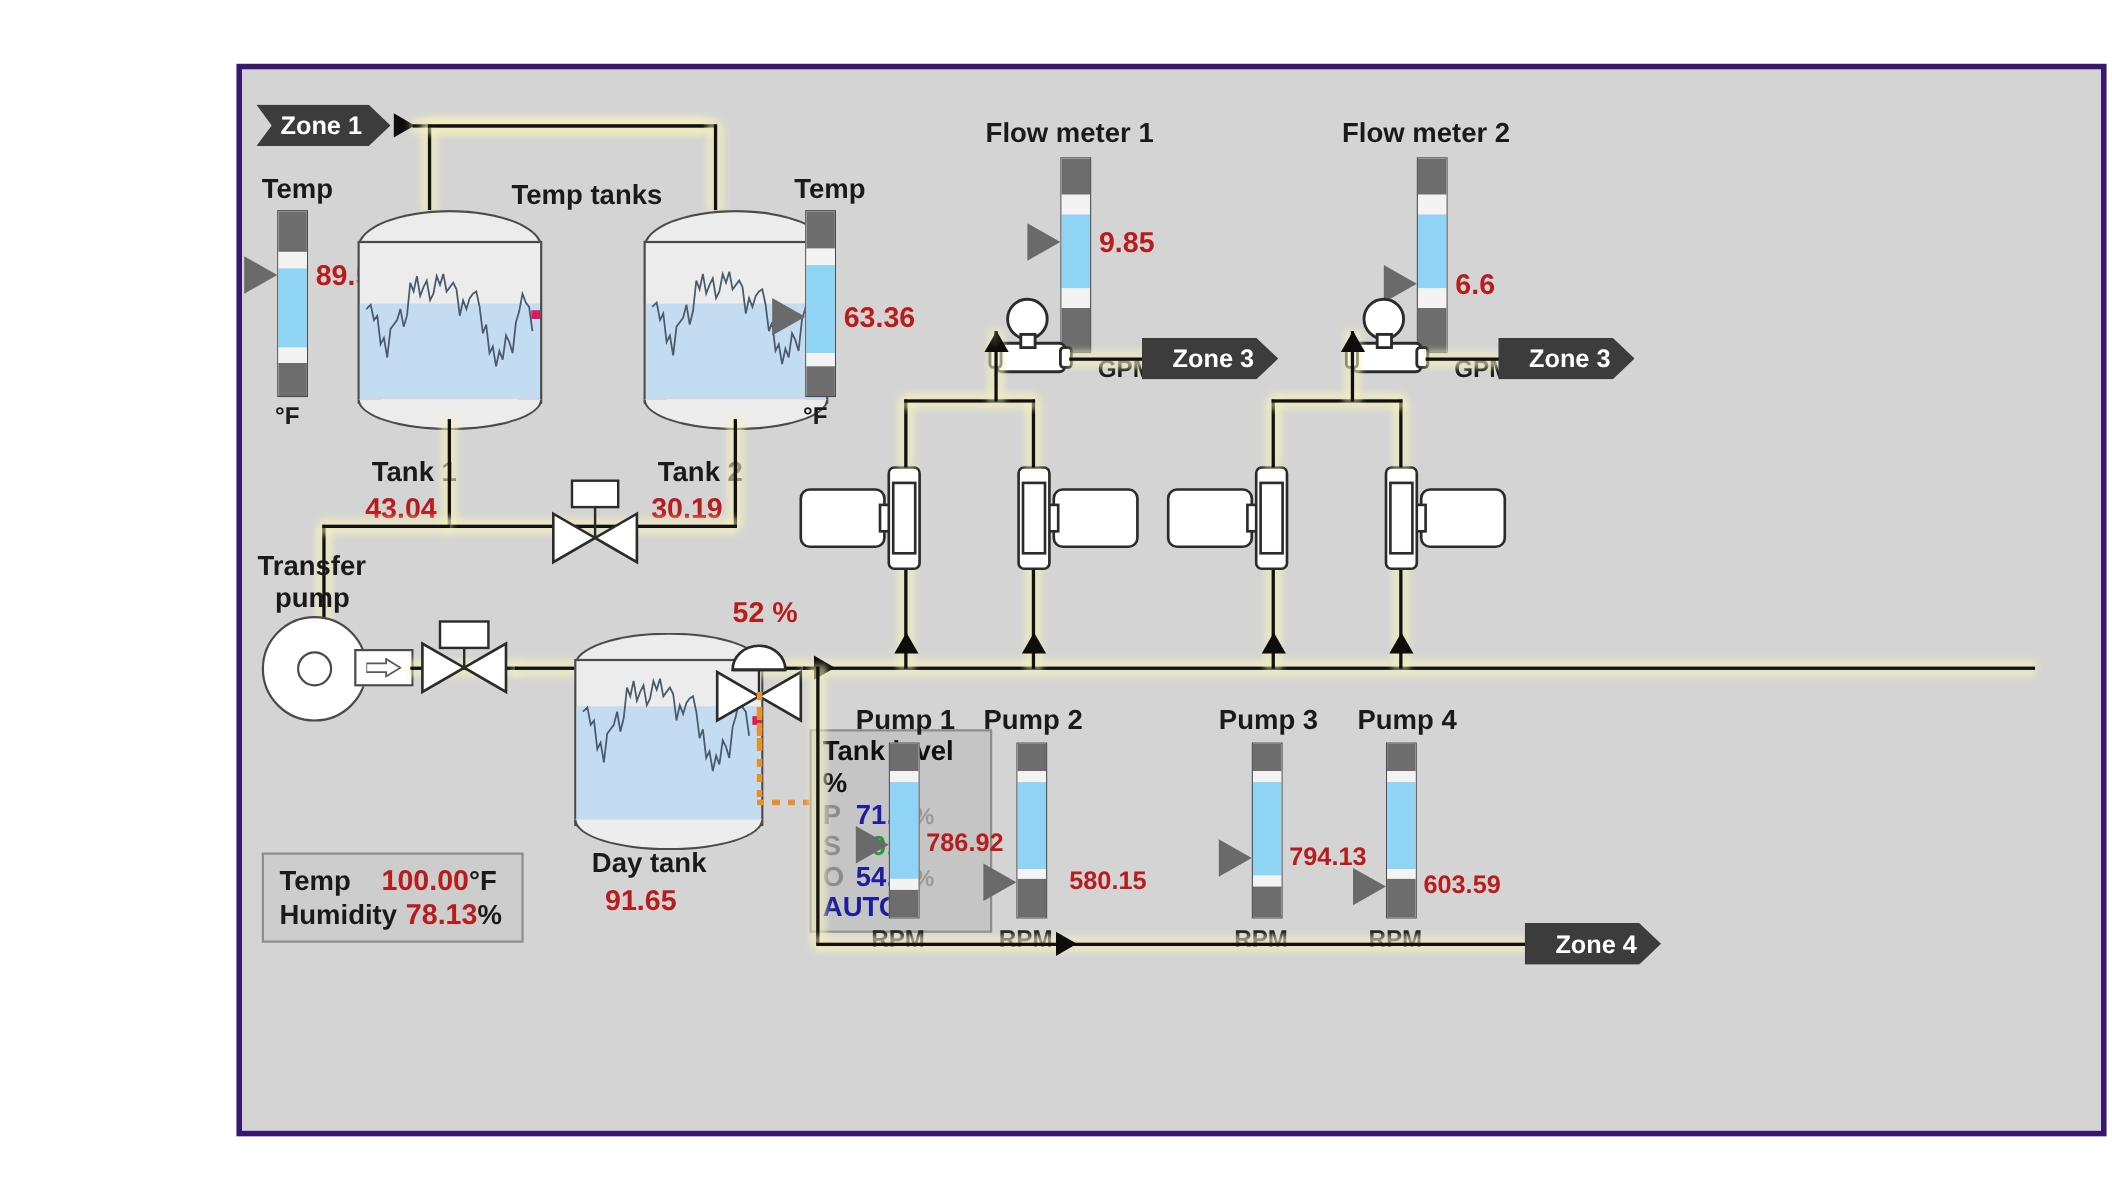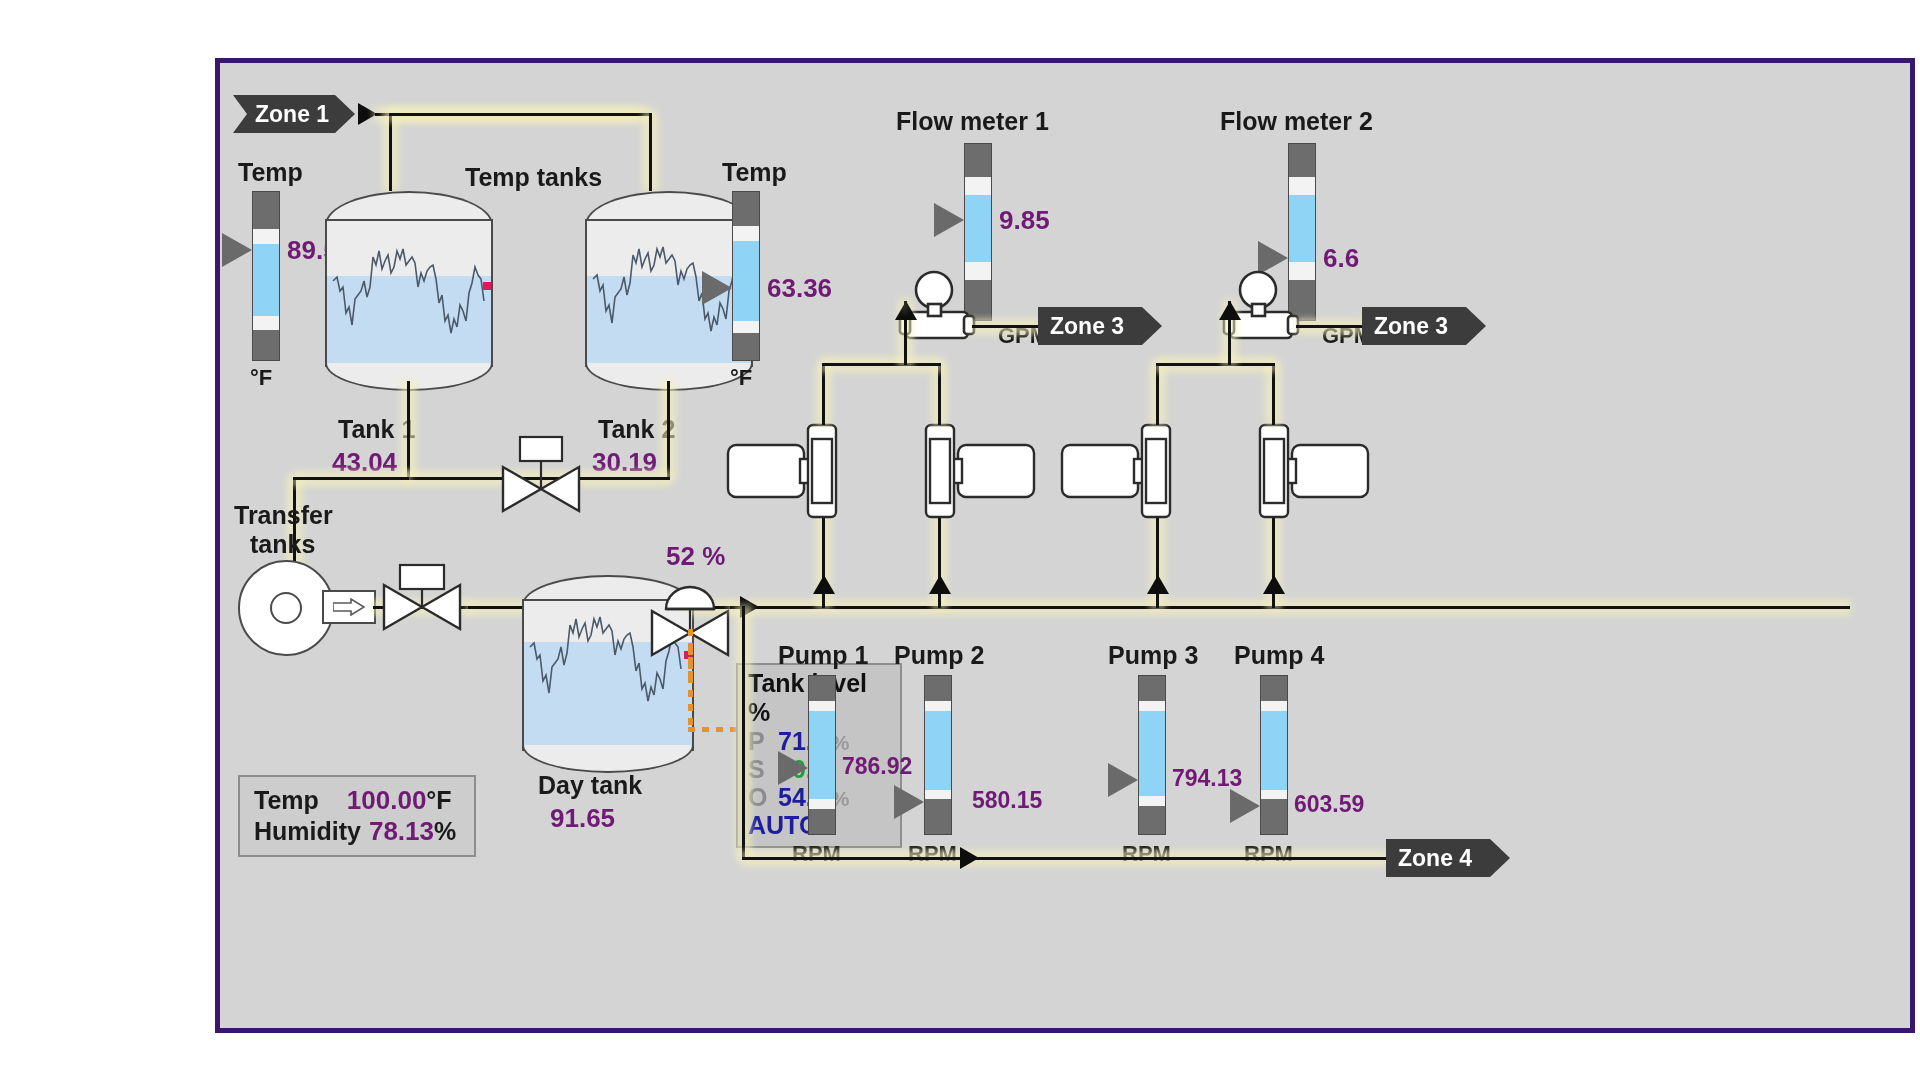--- a/index.html
+++ b/index.html
@@ -39,21 +39,21 @@
   
   .lbl {
     position: absolute;
     font-size: 25px; font-weight: bold;
     color: #1a1a1a; white-space: nowrap;
   }
   .lbl-sm { font-size: 22px; }
   .val {
     position: absolute;
     font-size: 26px; font-weight: bold;
-    color: #701a75; white-space: nowrap;
+    color: #b91c1c; white-space: nowrap;
   }
   .val-sm { font-size: 23px; }
 
   
   .pipe-h, .pipe-v {
     position: absolute;
     background: #111111;
   }
   .pipe-h { height: 3px; box-shadow: 0 -4px 7px 1px #f5f0bc, 0 4px 7px 1px #f5f0bc; }
   .pipe-v { width: 3px; box-shadow: -4px 0 7px 1px #f5f0bc, 4px 0 7px 1px #f5f0bc; }
@@ -80,21 +80,21 @@
     background: #3c3c3c;
     color: #ffffff;
     font-size: 23px; font-weight: bold;
     display: flex; align-items: center;
     padding: 0 26px 0 22px;
     white-space: nowrap;
     clip-path: polygon(0 0, calc(100% - 20px) 0, 100% 50%, calc(100% - 20px) 100%, 0 100%, 14px 50%);
   }
   .zone-tag.plain {
     clip-path: polygon(0 0, calc(100% - 20px) 0, 100% 50%, calc(100% - 20px) 100%, 0 100%);
-    padding-left: 12px;
+    padding-left: 28px;
   }
 
   
   .gauge {
     position: absolute;
     width: 28px;
     border: 1px solid #4a4a4a;
     background: #efefef;
     overflow: hidden;
     display: flex; flex-direction: column;
@@ -369,21 +369,21 @@
         <line x1="49" y1="26" x2="49" y2="54" stroke="#2b2b2b" stroke-width="2.2"></line>
         <polygon points="11,32 11,76 49,54" fill="#ffffff" stroke="#2b2b2b" stroke-width="2.4"></polygon>
         <polygon points="87,32 87,76 49,54" fill="#ffffff" stroke="#2b2b2b" stroke-width="2.4"></polygon>
       </svg>
     </div>
 
     <div class="pipe-v" style="left:73px; top:414px; height:96px;"></div>
     <div class="pipe-h" style="left:73px; top:414px; width:116px;"></div>
 
     <div class="lbl" style="left:14px; top:438px;">Transfer</div>
-    <div class="lbl" style="left:30px; top:467px;">tanks</div>
+    <div class="lbl" style="left:30px; top:467px;">pump</div>
 
     <div class="pump-circle" style="left:18px; top:497px; width:96px; height:96px;"></div>
     <div class="pump-hub" style="left:50px; top:529px; width:32px; height:32px;"></div>
     <div class="pump-nozzle" style="left:102px; top:527px; width:54px; height:34px;">
       <svg width="32" height="18" viewBox="0 0 32 18">
         <polygon points="0,5 18,5 18,1 31,9 18,17 18,13 0,13" fill="#ffffff" stroke="#5a5a5a" stroke-width="1.6"></polygon>
       </svg>
     </div>
 
     <div class="pipe-h" style="left:153px; top:543px; width:98px;"></div>

